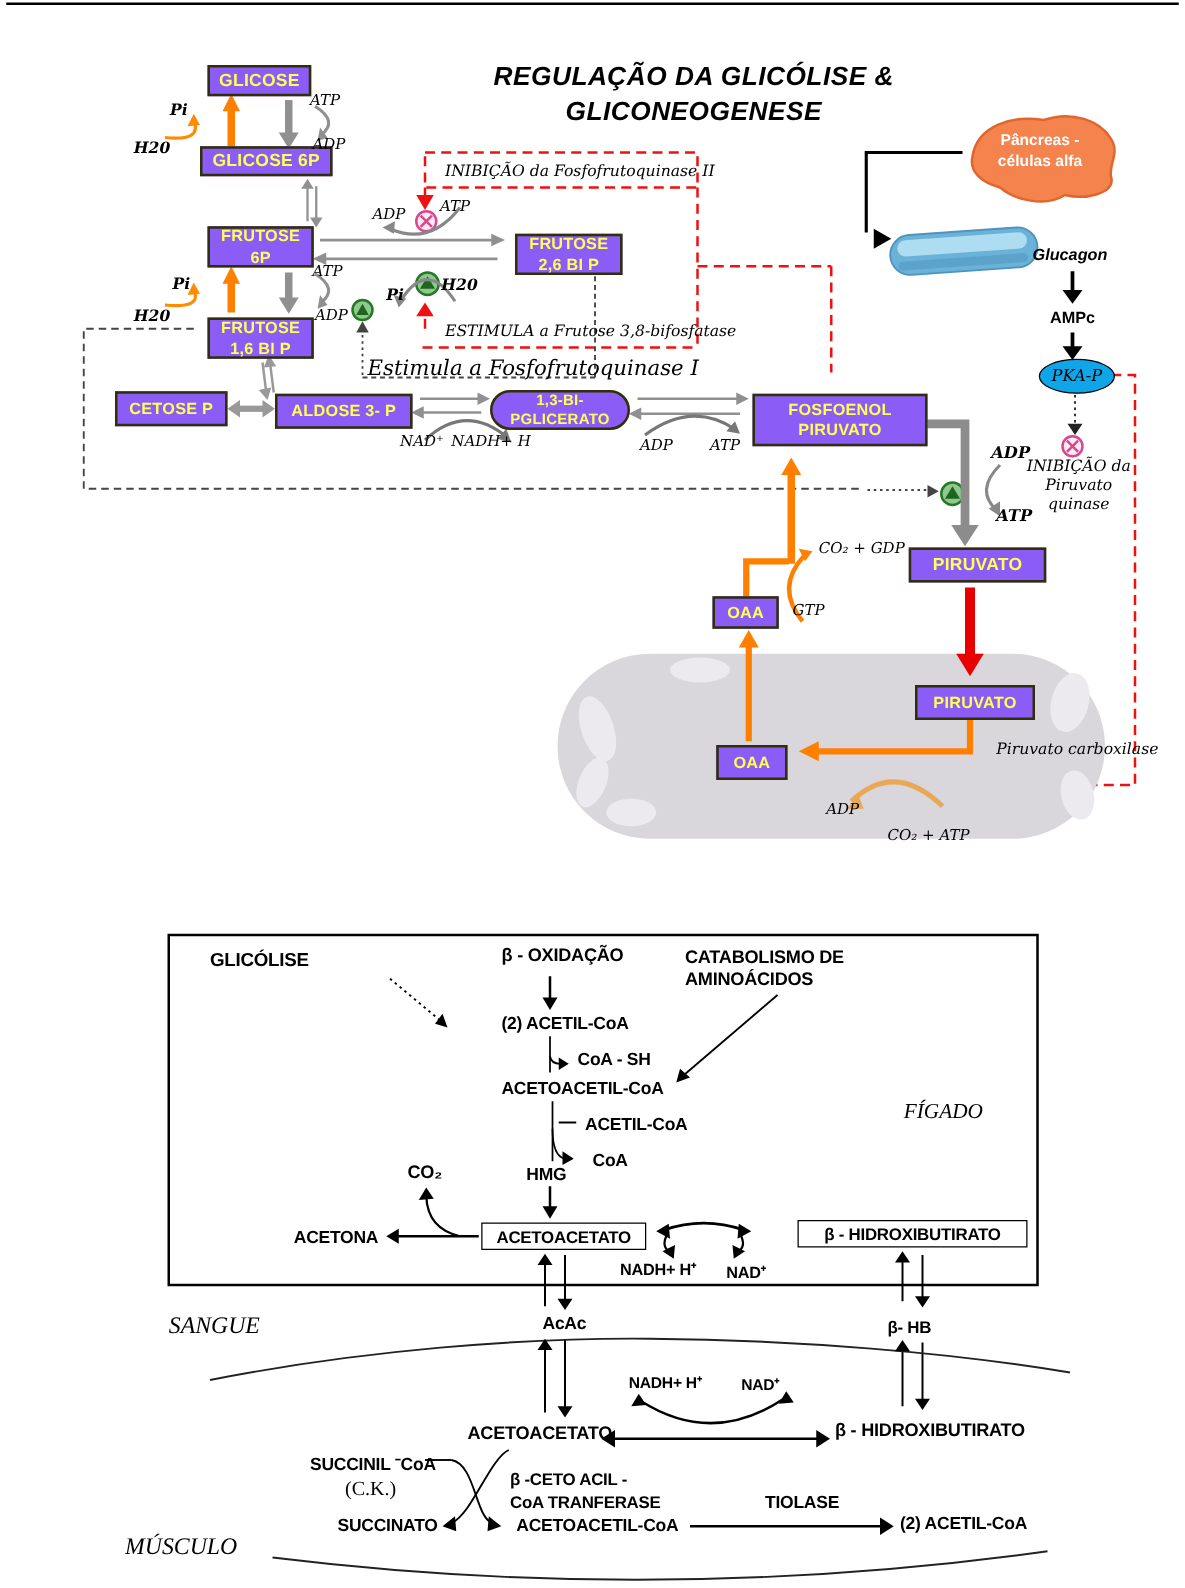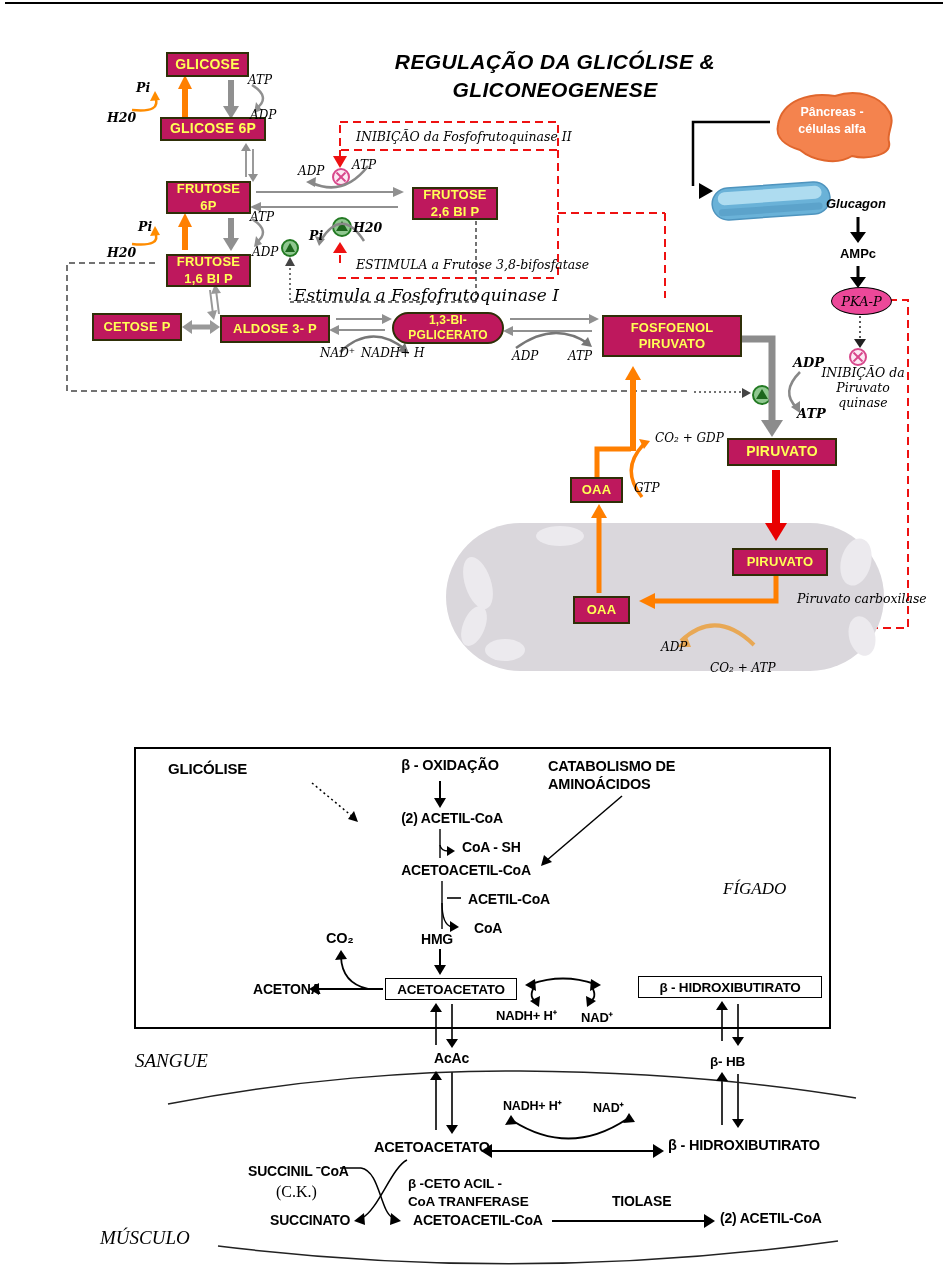--- a/index.html
+++ b/index.html
@@ -1,33 +1,33 @@
 <!DOCTYPE html>
 <html><head>
 <meta charset="utf-8">
 <style>
   html,body{margin:0;padding:0;background:#fff;}
   #stage{position:relative;width:948px;height:1270px;background:#fff;overflow:hidden;
          font-family:"Liberation Sans",sans-serif;}
   #gfx{position:absolute;left:0;top:0;z-index:1;}
   .lbl{position:absolute;z-index:3;white-space:pre-line;color:#000;}
-  .bbox{position:absolute;z-index:2;background:#be185d;border:2px solid #2F2F08;color:#FFFF55;
+  .bbox{position:absolute;z-index:2;background:#8b5cf6;border:2px solid #2F2F08;color:#FFFF55;
         font:bold 13px/1.25 "Liberation Sans",sans-serif;display:flex;align-items:center;
         justify-content:center;text-align:center;white-space:pre-line;box-sizing:border-box;
         letter-spacing:.2px;}
   .chemB{font:italic bold 12.5px "DejaVu Serif",serif;}
   .chem{font:italic 12px "DejaVu Serif",serif;}
   .script{font:italic 12.5px "DejaVu Serif",serif;}
   .title{font:italic bold 21px "Liberation Sans",sans-serif;letter-spacing:.4px;text-align:center;}
   .horm{font:bold 13px "Liberation Sans",sans-serif;}
   .bt{font:bold 14px "Liberation Sans",sans-serif;letter-spacing:-0.2px;}
   .serifItal{font:italic 19px "Liberation Serif",serif;}
   .framed{border:1.5px solid #000;background:#fff;display:flex;align-items:center;
           justify-content:center;box-sizing:border-box;z-index:2;position:absolute;}
-  .pka{position:absolute;z-index:3;background:#ec4899;border:1.5px solid #000;border-radius:50%;
+  .pka{position:absolute;z-index:3;background:#0ea5e9;border:1.5px solid #000;border-radius:50%;
        display:flex;align-items:center;justify-content:center;
        font:italic 13px "DejaVu Serif",serif;}
   .pancreasTxt{color:#FFFFFF;text-align:center;font:bold 12.5px/1.35 "Liberation Sans",sans-serif;}
   .ctr{text-align:center;}
 </style>
 </head>
 <body>
 
 <div id="stage">
 
@@ -331,21 +331,21 @@
 <div class="lbl bt" style="left:548px;top:757px;font-size:14.5px;line-height:18px;">CATABOLISMO DE
 AMINOÁCIDOS</div>
 <div class="lbl bt ctr" style="left:393px;top:810px;width:118px;">(2) ACETIL-CoA</div>
 <div class="lbl bt" style="left:462px;top:839px;">CoA - SH</div>
 <div class="lbl bt ctr" style="left:400px;top:862px;width:132px;">ACETOACETIL-CoA</div>
 <div class="lbl serifItal" style="left:723px;top:879px;font-size:17px;">FÍGADO</div>
 <div class="lbl bt" style="left:468px;top:891px;">ACETIL-CoA</div>
 <div class="lbl bt" style="left:474px;top:920px;">CoA</div>
 <div class="lbl bt" style="left:421px;top:931px;">HMG</div>
 <div class="lbl bt" style="left:326px;top:930px;font-size:14.5px;">CO₂</div>
-<div class="lbl bt" style="left:253px;top:981px;">ACETONA</div>
+<div class="lbl bt" style="left:235px;top:981px;">ACETONA</div>
 <div class="framed bt" style="left:385px;top:978px;width:132px;height:22px;font-size:13.5px;">ACETOACETATO</div>
 <div class="framed bt" style="left:638px;top:976px;width:184px;height:22px;font-size:13.5px;">β - HIDROXIBUTIRATO</div>
 <div class="lbl bt" style="left:496px;top:1006px;font-size:13px;">NADH+ H⁺</div>
 <div class="lbl bt" style="left:581px;top:1008px;font-size:13px;">NAD⁺</div>
 <div class="lbl serifItal" style="left:135px;top:1050px;">SANGUE</div>
 <div class="lbl bt" style="left:420px;top:1050px;margin-left:14px;">AcAc</div>
 <div class="lbl bt" style="left:710px;top:1054px;font-size:13.5px;">β- HB</div>
 <div class="lbl bt" style="left:503px;top:1097px;font-size:12.5px;">NADH+ H⁺</div>
 <div class="lbl bt" style="left:593px;top:1099px;font-size:12.5px;">NAD⁺</div>
 <div class="lbl bt" style="left:374px;top:1139px;font-size:14.5px;">ACETOACETATO</div>

